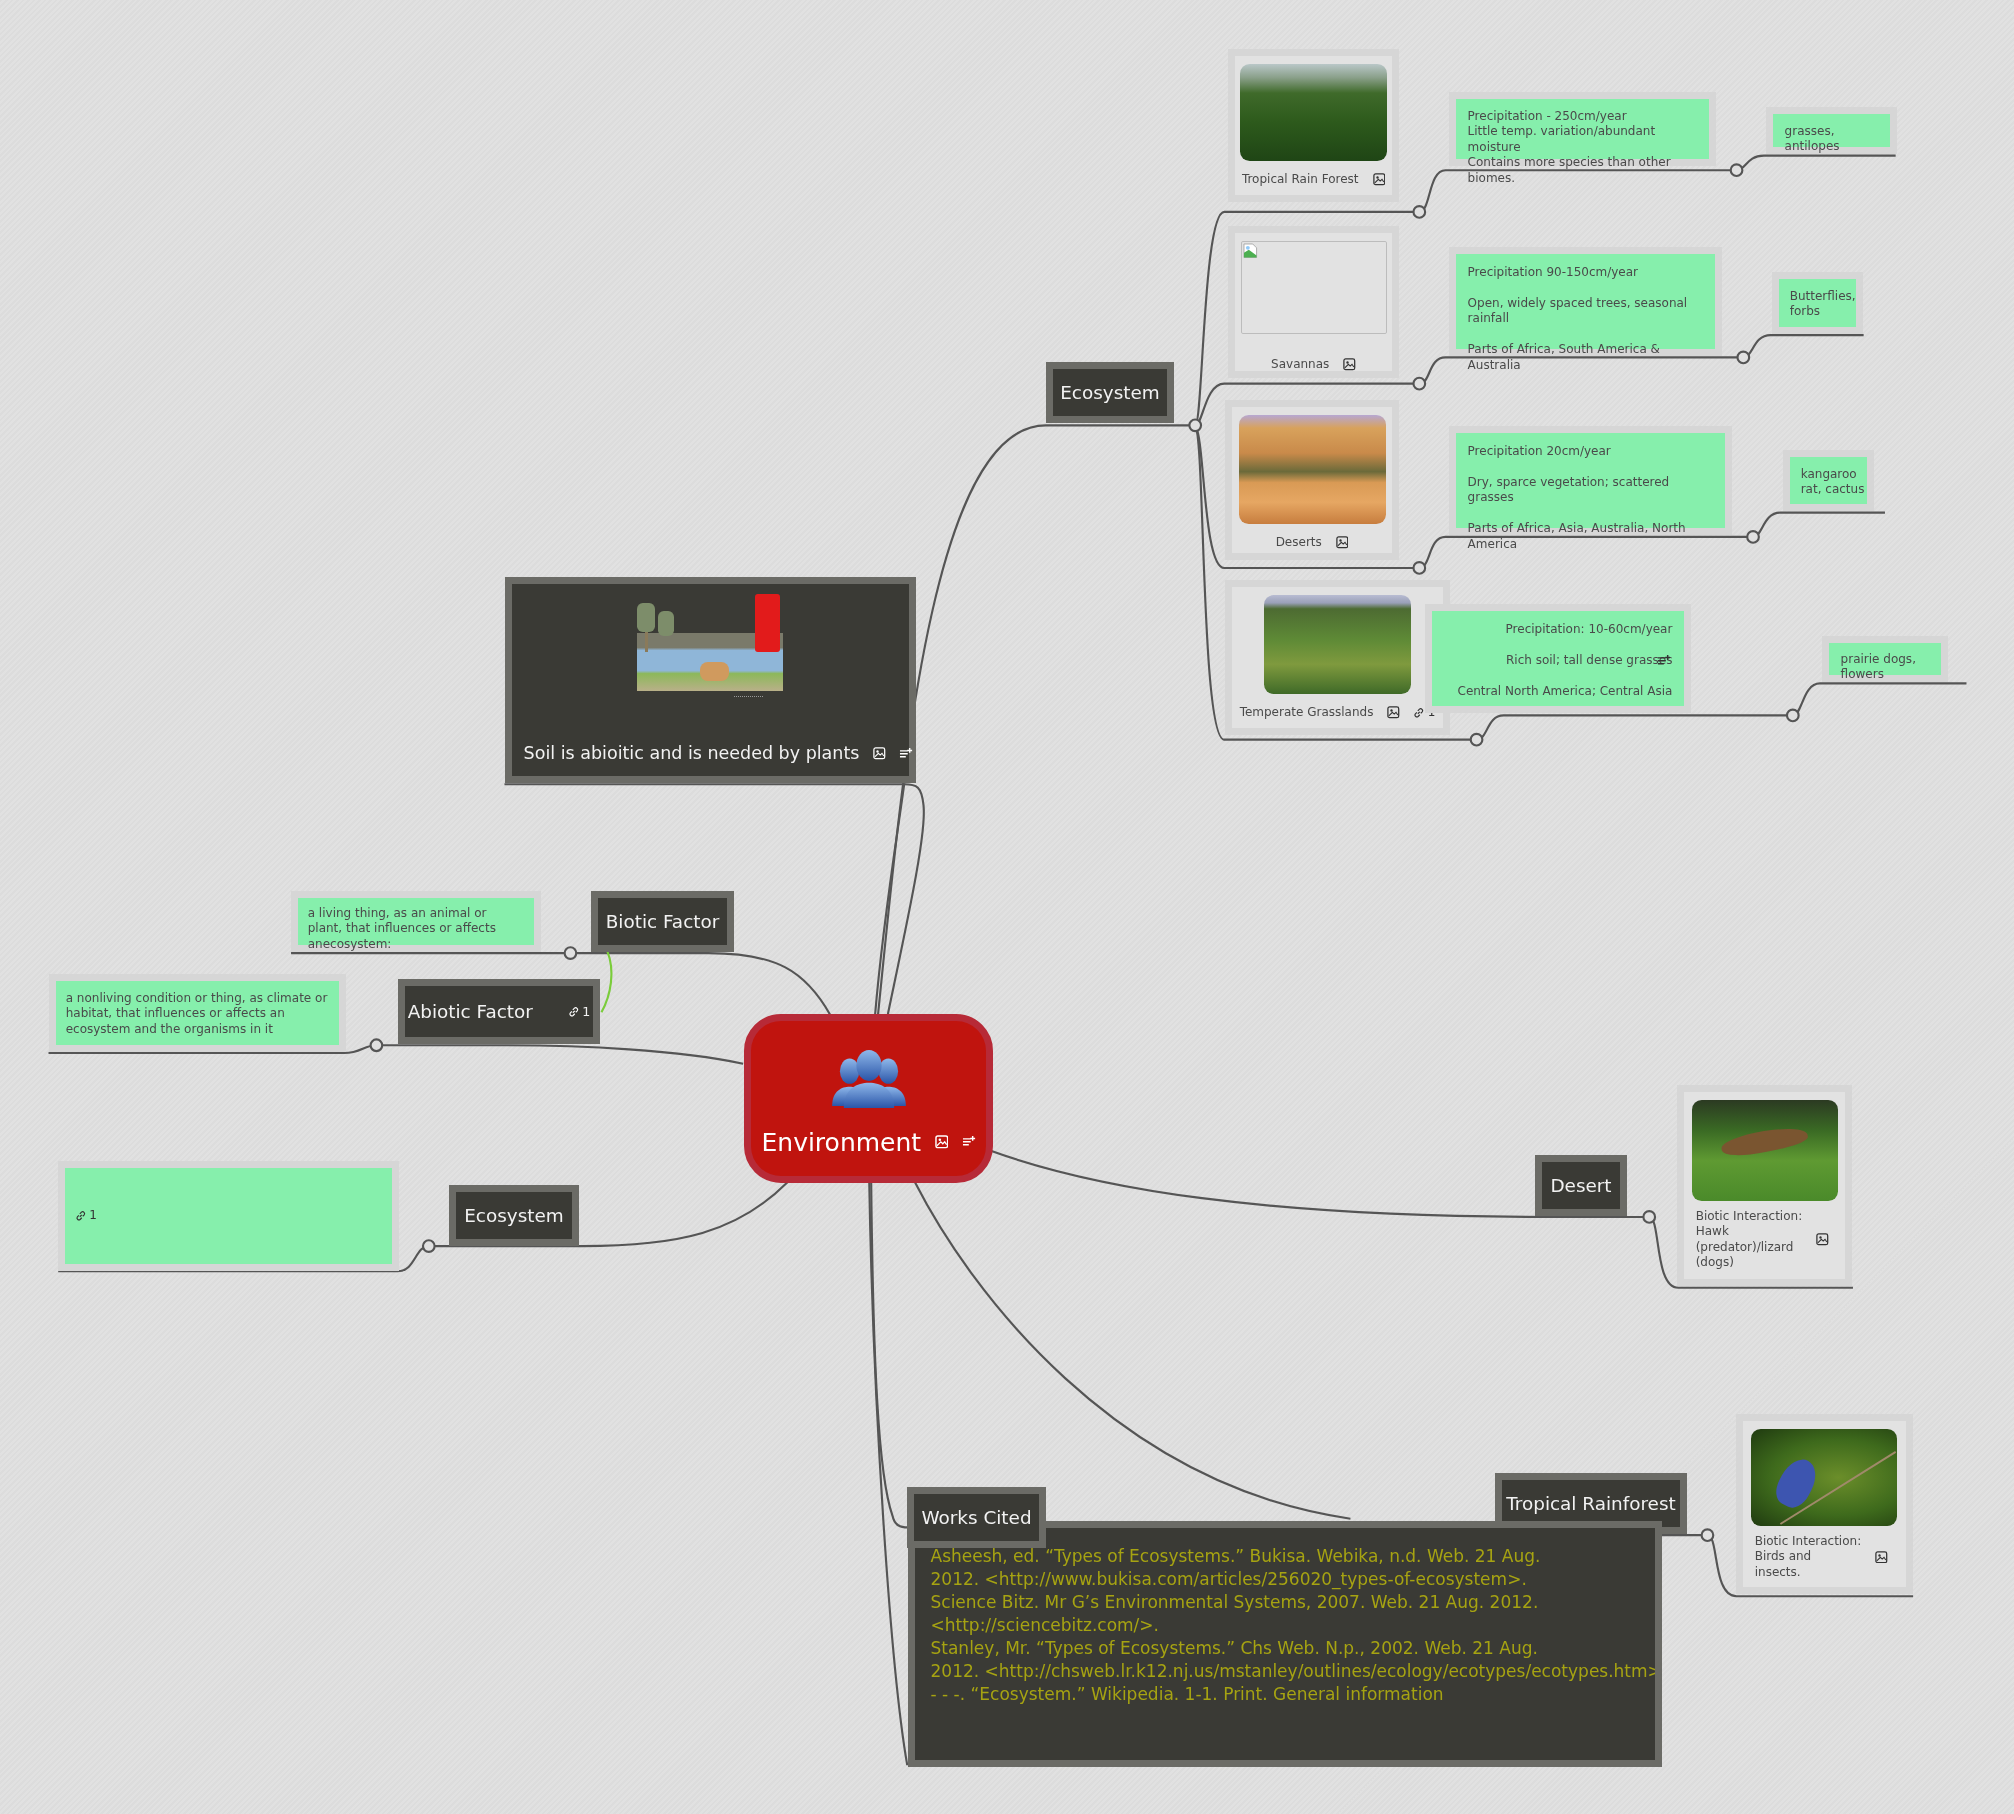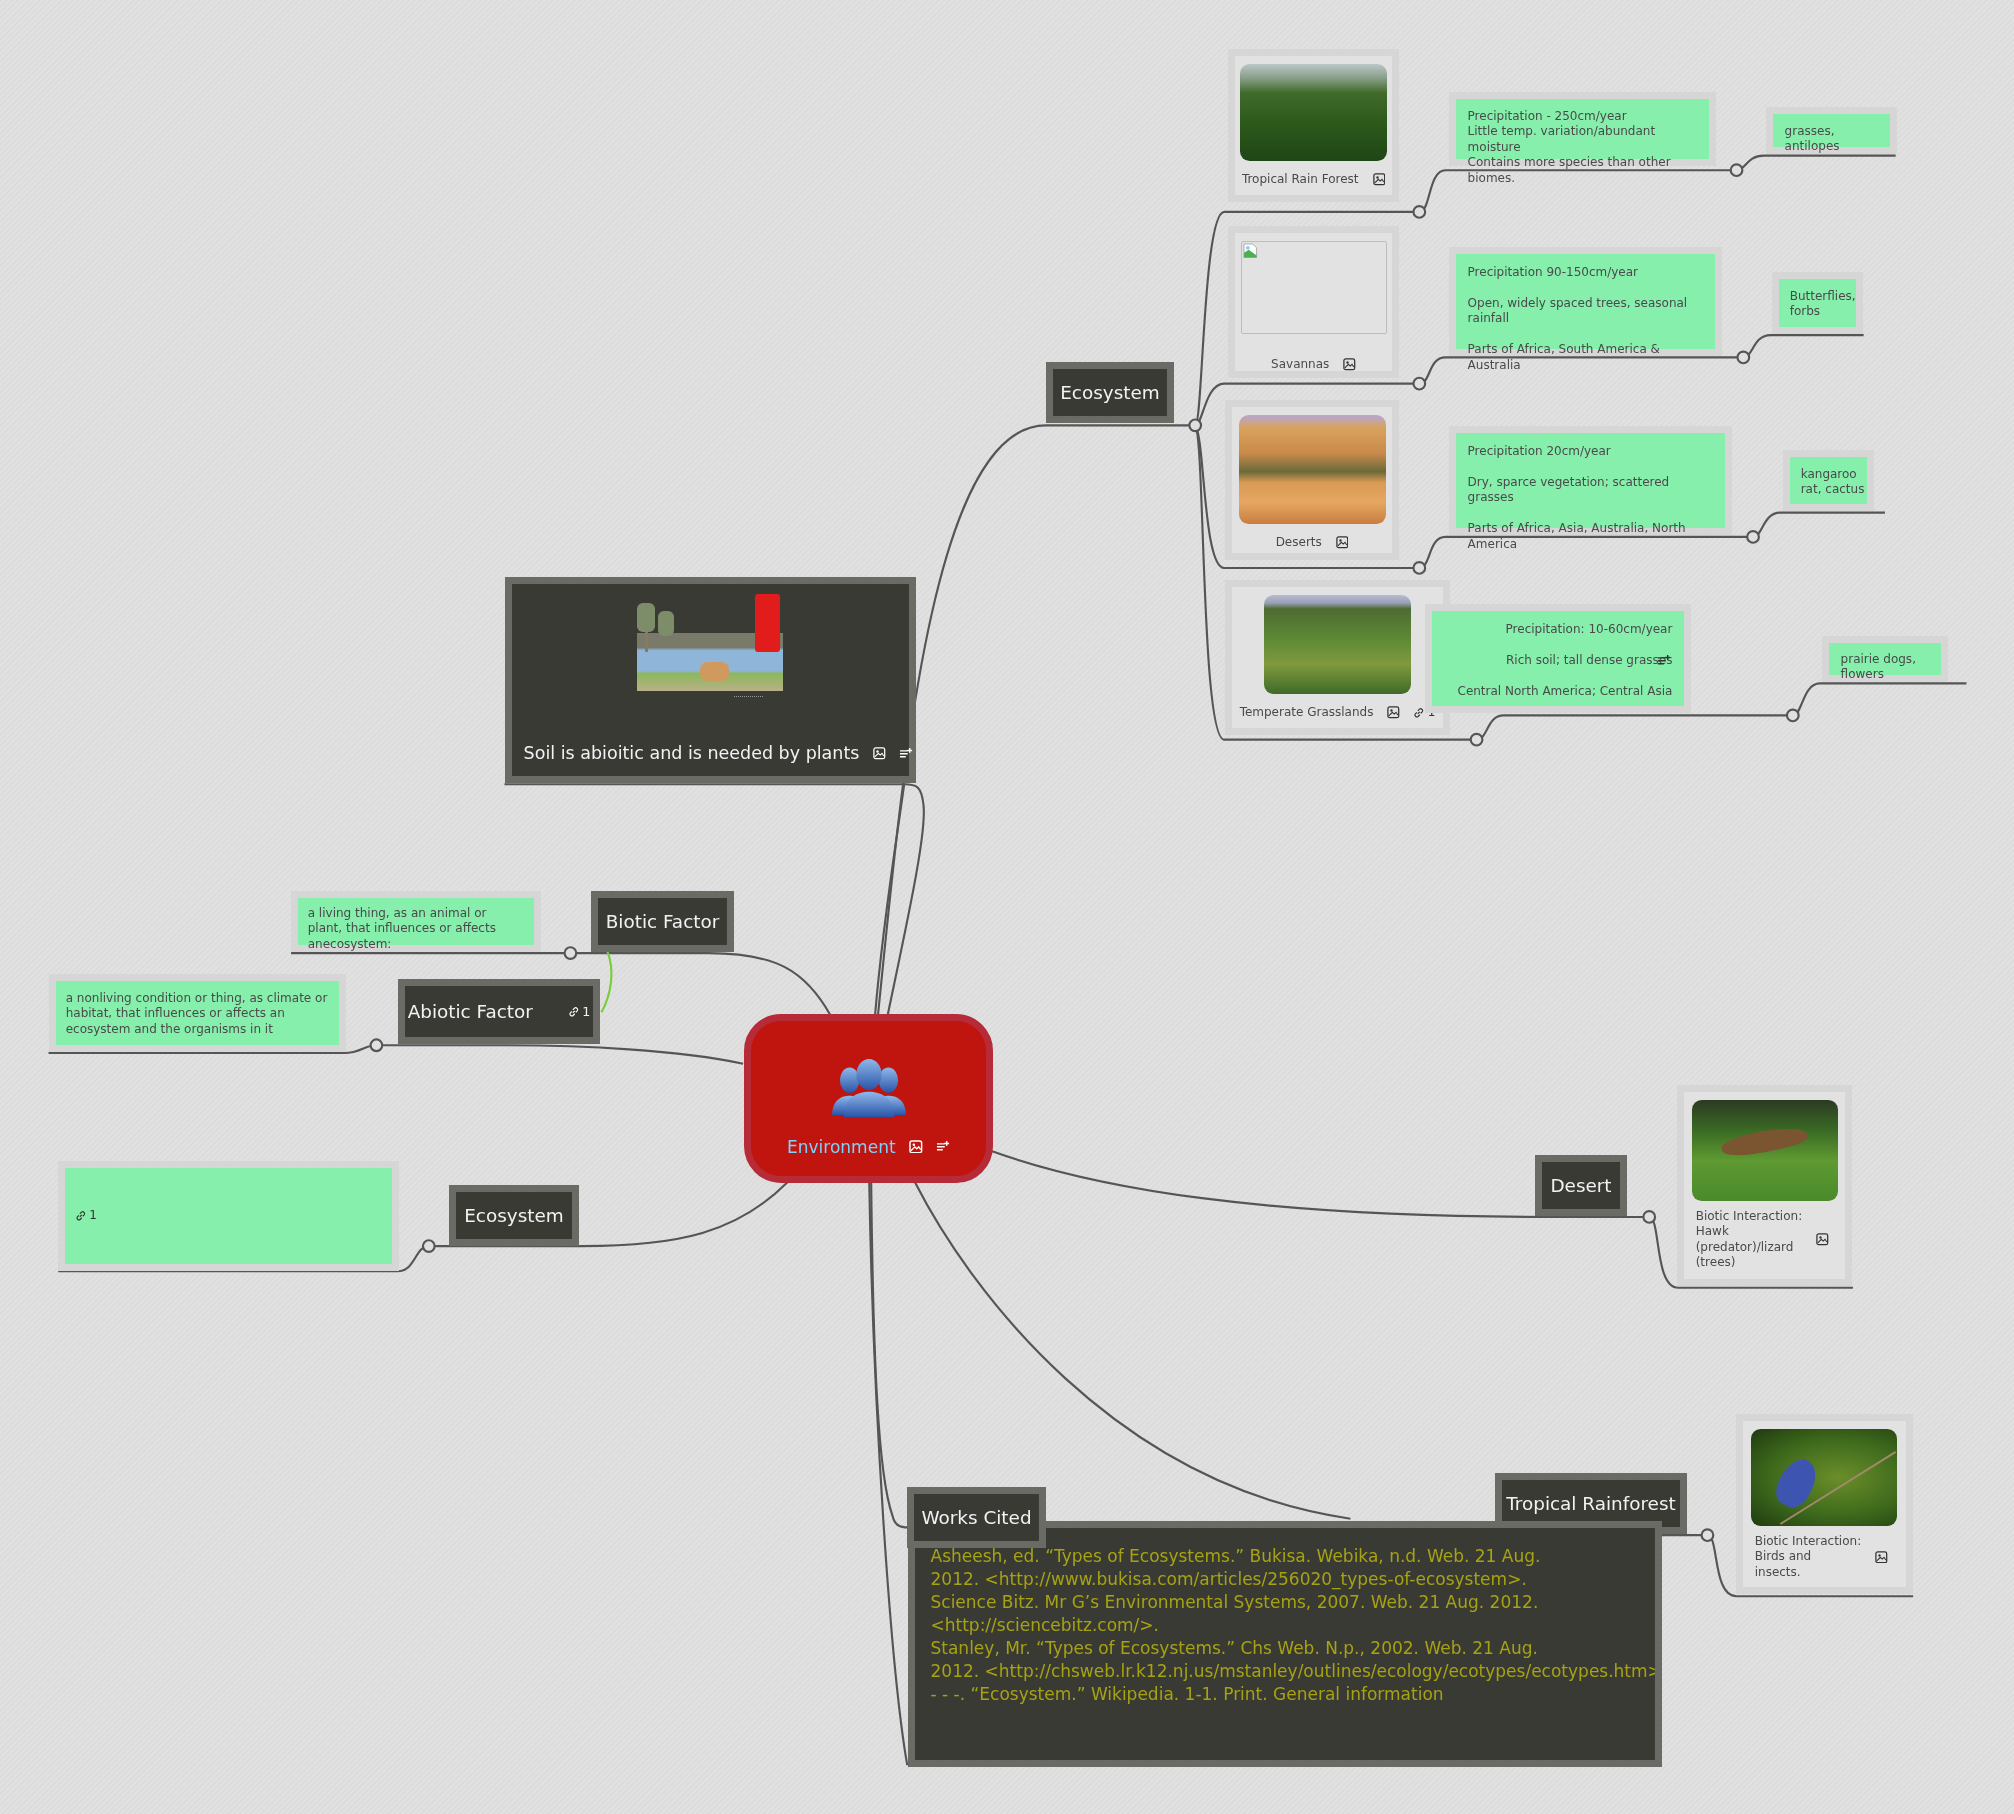--- a/index.html
+++ b/index.html
@@ -28,22 +28,22 @@
   .card {
     background:#e2e2e2; border:7.8px solid #d6d6d6;
     display:flex; flex-direction:column; align-items:center;
     font-family:"DejaVu Sans", sans-serif; font-size:12px; color:#4a4a4a;
   }
   .card .img { border-radius:9.7px; }
   .cap { display:flex; align-items:center; gap:14px; }
   .ico { display:inline-flex; align-items:center; justify-content:center; }
   .root {
     background:#c0140e; border:7.8px solid #b72a37; border-radius:37px;
-    color:#7dd3fc; display:flex; flex-direction:column; align-items:center; justify-content:flex-end;
-    font-family:"DejaVu Sans", sans-serif; font-size:17px;
+    color:#ffffff; display:flex; flex-direction:column; align-items:center; justify-content:flex-end;
+    font-family:"DejaVu Sans", sans-serif; font-size:25px;
   }
   .cite {
     background:#3a3a35; border:7.8px solid #6b6b66; color:#a6a312;
     font-family:"DejaVu Sans", sans-serif; font-size:17px; line-height:23px;
     padding:1.9px 15.5px 9.7px 15.5px; overflow:hidden;
   }
   .cite p { margin:0; white-space:nowrap; }
 </style>
 </head>
 <body>
@@ -317,21 +317,21 @@
 </div>
 <div class="abs card" style="left:1677px; top:1085px; width:175px; height:201px; padding-top:7.8px; align-items:flex-start; padding-left:7.8px;">
   <div class="img" style="width:146px; height:101px; background:linear-gradient(180deg,#2b3a22 0%,#3a6a24 30%,#5f9a32 60%,#4a8a2a 100%); position:relative;">
     <div style="position:absolute; left:29px; top:31px; width:87px; height:21.3px; background:#7a5530; border-radius:40% 60% 30% 50%; transform:rotate(-12deg);"></div>
   </div>
   <div style="display:flex; align-items:center; gap:13.6px; margin-top:7.8px; padding-left:3.9px;">
     <div style="width:107px; line-height:15.5px; font-size:12px;">
       <div>Biotic Interaction:</div>
       <div>Hawk</div>
       <div>(predator)/lizard</div>
-      <div>(trees)</div>
+      <div>(dogs)</div>
     </div>
     <span class="ico">
       <svg width="12.6" height="12.6" viewBox="0 0 14 14">
           <rect x="1" y="1" width="12" height="12" rx="2" fill="none" stroke="#333" stroke-width="1.4"></rect>
           <circle cx="5" cy="5" r="1.3" fill="#333"></circle>
           <path d="M2 11 L6 7 L8 9 L10 7 L12 10" fill="none" stroke="#333" stroke-width="1.2"></path>
         </svg>
     </span>
   </div>
 </div>

